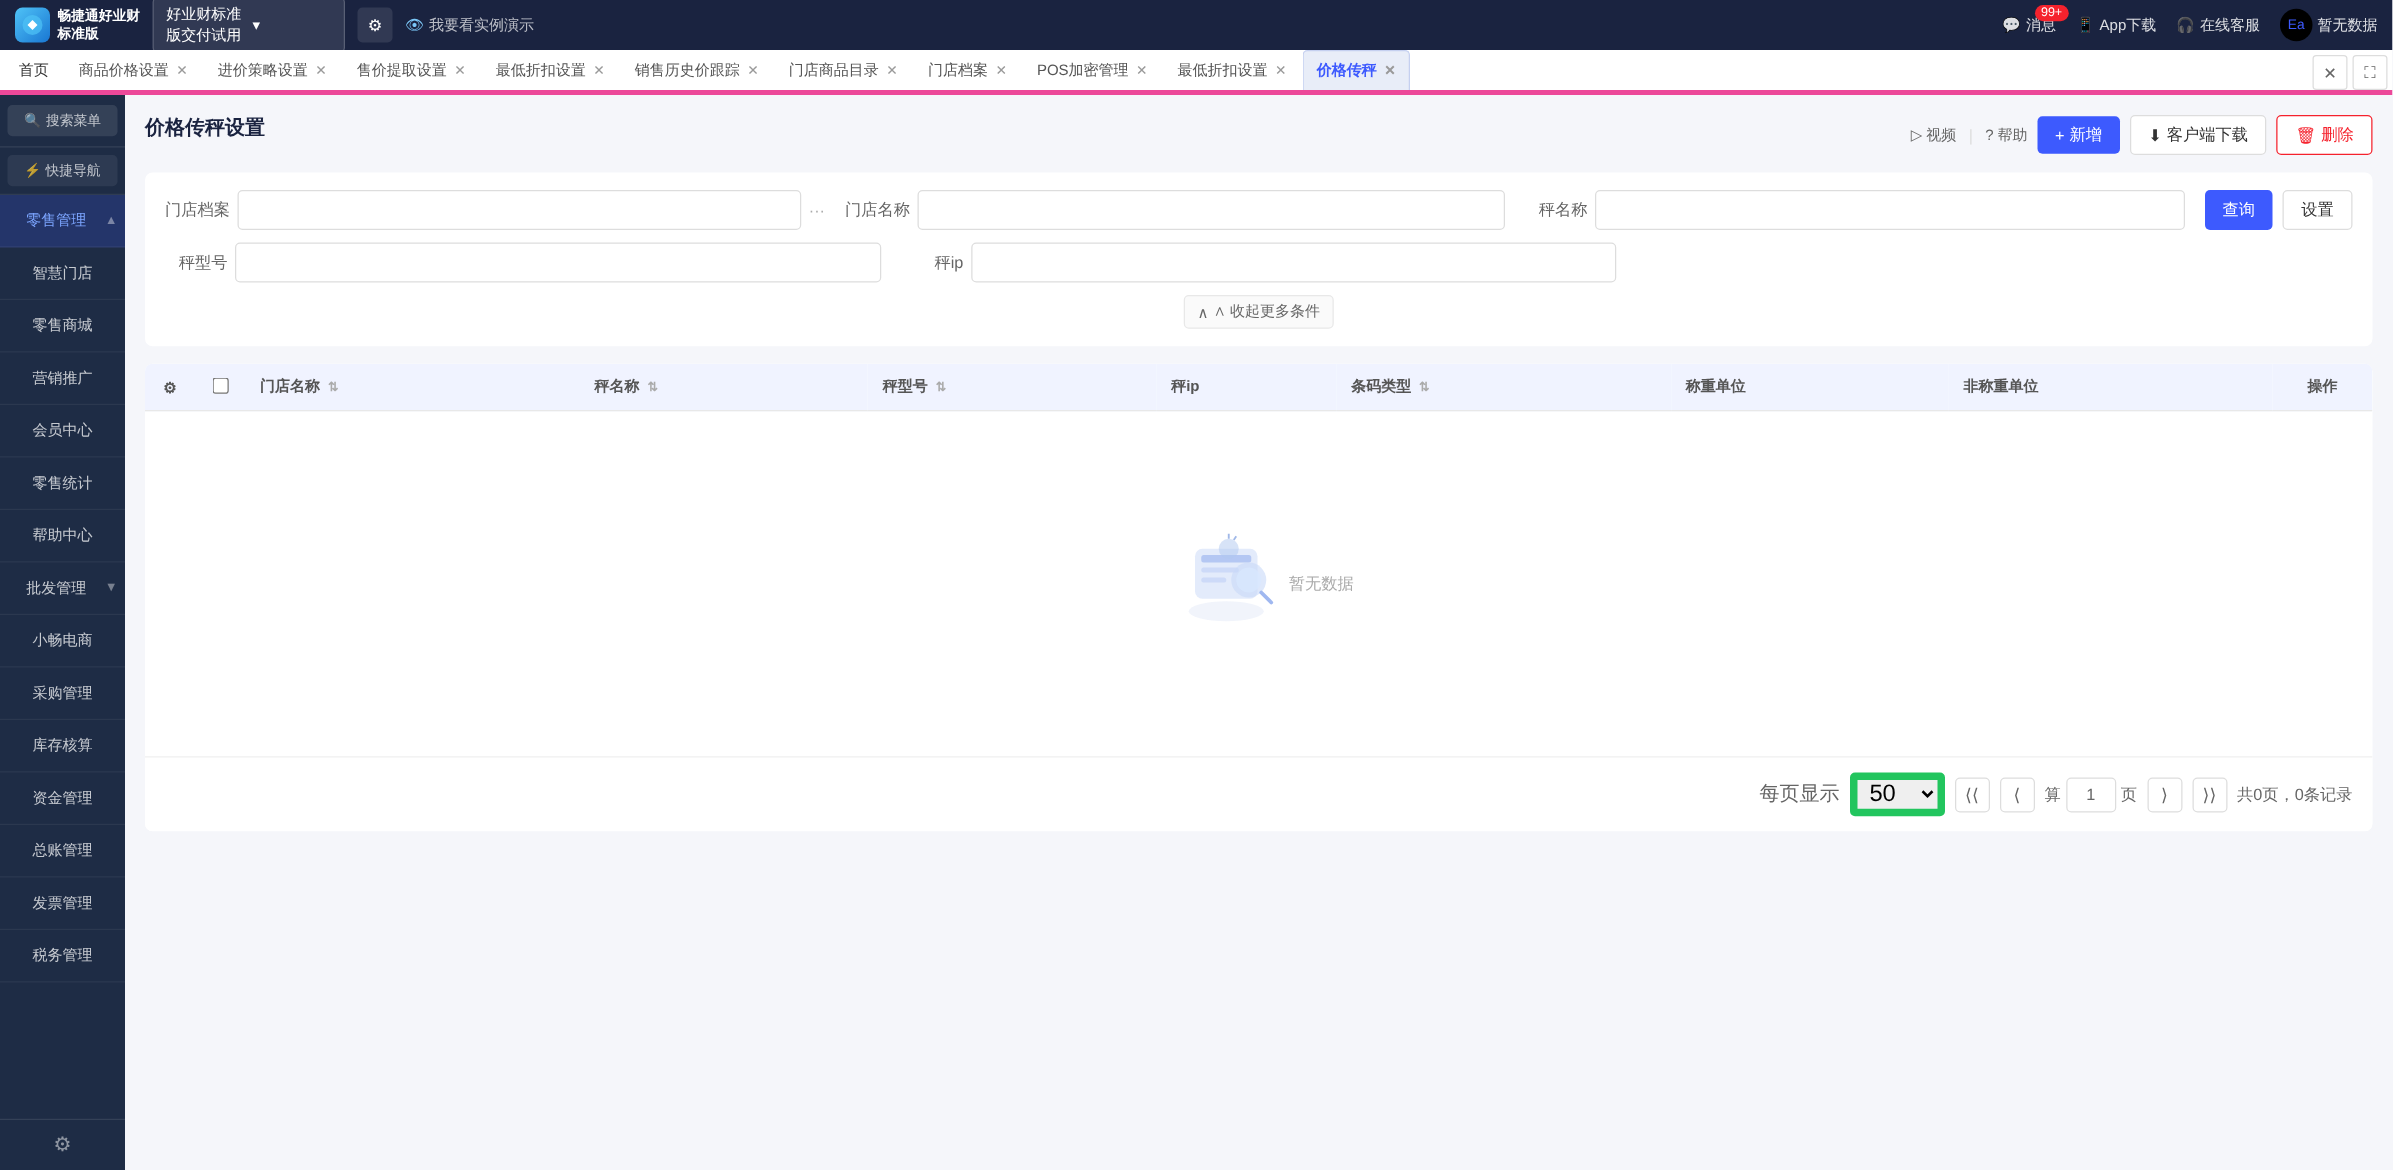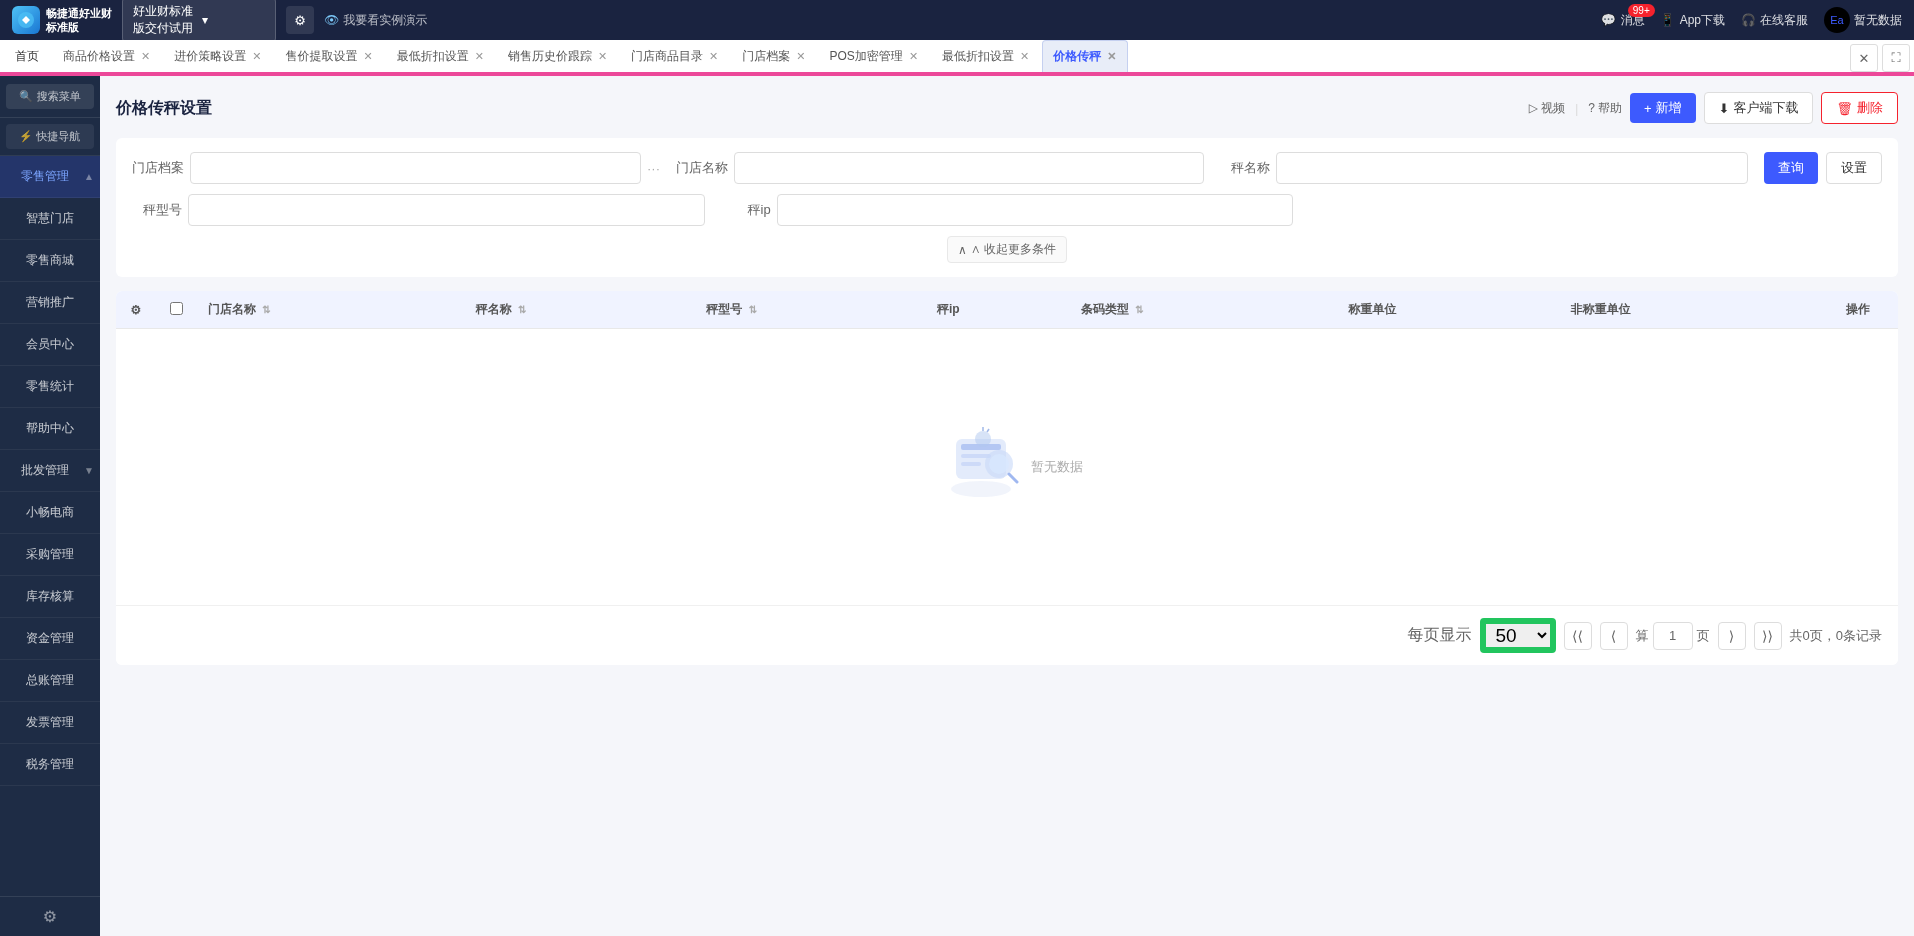--- a/index.html
+++ b/index.html
@@ -43,21 +43,21 @@
     .sidebar-item.active { background: rgba(61, 90, 254, 0.2); color: #7ca5ff; }
     .sidebar-item-label { flex: 1; text-align: center; }
     .sidebar-item-arrow { font-size: 10px; color: rgba(255,255,255,0.4); }
     .sidebar-bottom { margin-top: auto; padding: 10px; border-top: 1px solid rgba(255,255,255,0.1); display: flex; justify-content: center; }
     .sidebar-settings-btn { color: rgba(255,255,255,0.5); cursor: pointer; font-size: 16px; }
 
     
     .content-area { flex: 1; overflow-y: auto; background: #f5f6fa; padding: 16px; }
 
     
-    .page-header { display: flex; align-items: center; justify-content: space-between; margin-bottom: 14px; }
+    .page-header { display: flex; align-items: flex-start; justify-content: space-between; margin-bottom: 14px; }
     .page-title { font-size: 16px; font-weight: bold; color: #1a2340; }
     .page-actions { display: flex; align-items: center; gap: 8px; }
     .page-actions .sep { color: #ddd; margin: 0 2px; }
     .page-actions-link { display: flex; align-items: center; gap: 3px; color: #666; font-size: 12px; cursor: pointer; }
     .btn-primary { background: #3d5afe; color: #fff; border: none; padding: 6px 14px; border-radius: 4px; cursor: pointer; font-size: 13px; display: flex; align-items: center; gap: 4px; }
     .btn-default { background: #fff; color: #333; border: 1px solid #ddd; padding: 6px 14px; border-radius: 4px; cursor: pointer; font-size: 13px; display: flex; align-items: center; gap: 4px; }
     .btn-danger { background: #fff; color: #f5222d; border: 1px solid #f5222d; padding: 6px 14px; border-radius: 4px; cursor: pointer; font-size: 13px; display: flex; align-items: center; gap: 4px; }
 
     
     .filter-card { background: #fff; border-radius: 6px; padding: 14px 16px; margin-bottom: 14px; }

